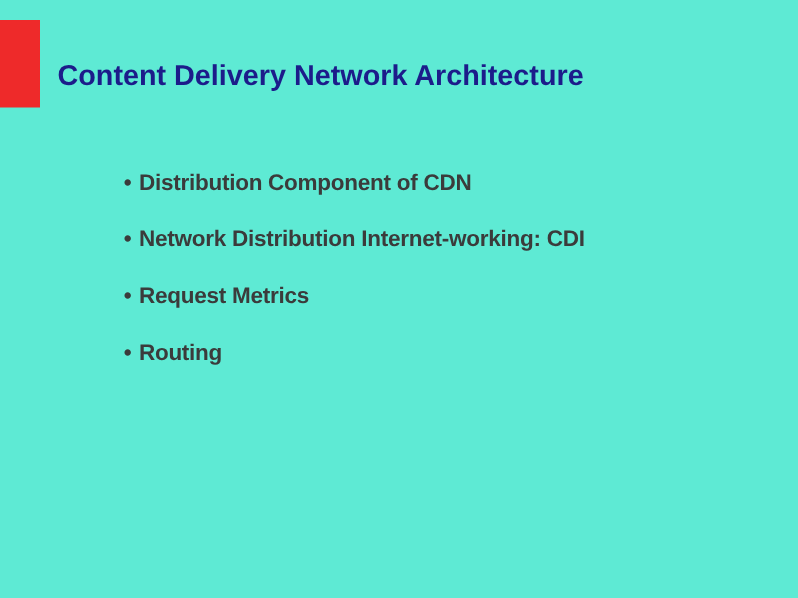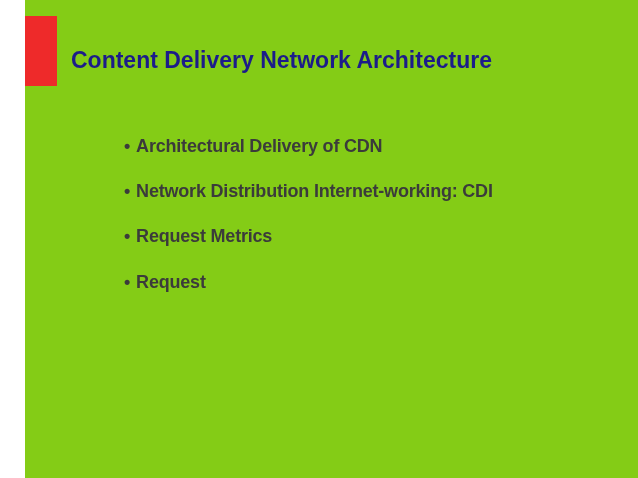--- a/index.html
+++ b/index.html
@@ -10,22 +10,21 @@
     width: 638px;
     height: 478px;
     background: #ffffff;
     position: relative;
     overflow: hidden;
     font-family: "Liberation Sans", sans-serif;
   }
   .slide {
     position: absolute;
     inset: 0;
-    background: #84cc16;
-    margin-left: 25px;
+    background: #5eead4;
   }
   .accent-bar {
     position: absolute;
     left: 0;
     top: 16px;
     width: 32px;
     height: 70px;
     background: #ee2a2a;
   }
   .slide-title {
@@ -76,29 +75,29 @@
 
 <div class="slide">
 
   <div class="accent-bar"></div>
 
   <h1 class="slide-title">Content Delivery Network Architecture</h1>
 
   <ul class="bullet-list">
     <li class="bullet-item">
       <span class="bullet-dot">•</span>
-      <span>Architectural Delivery of CDN</span>
+      <span>Distribution Component of CDN</span>
     </li>
     <li class="bullet-item">
       <span class="bullet-dot">•</span>
       <span>Network Distribution Internet-working: CDI</span>
     </li>
     <li class="bullet-item">
       <span class="bullet-dot">•</span>
       <span>Request Metrics</span>
     </li>
     <li class="bullet-item">
       <span class="bullet-dot">•</span>
-      <span>Request</span>
+      <span>Routing</span>
     </li>
   </ul>
 
 </div>
 
 </body></html>

